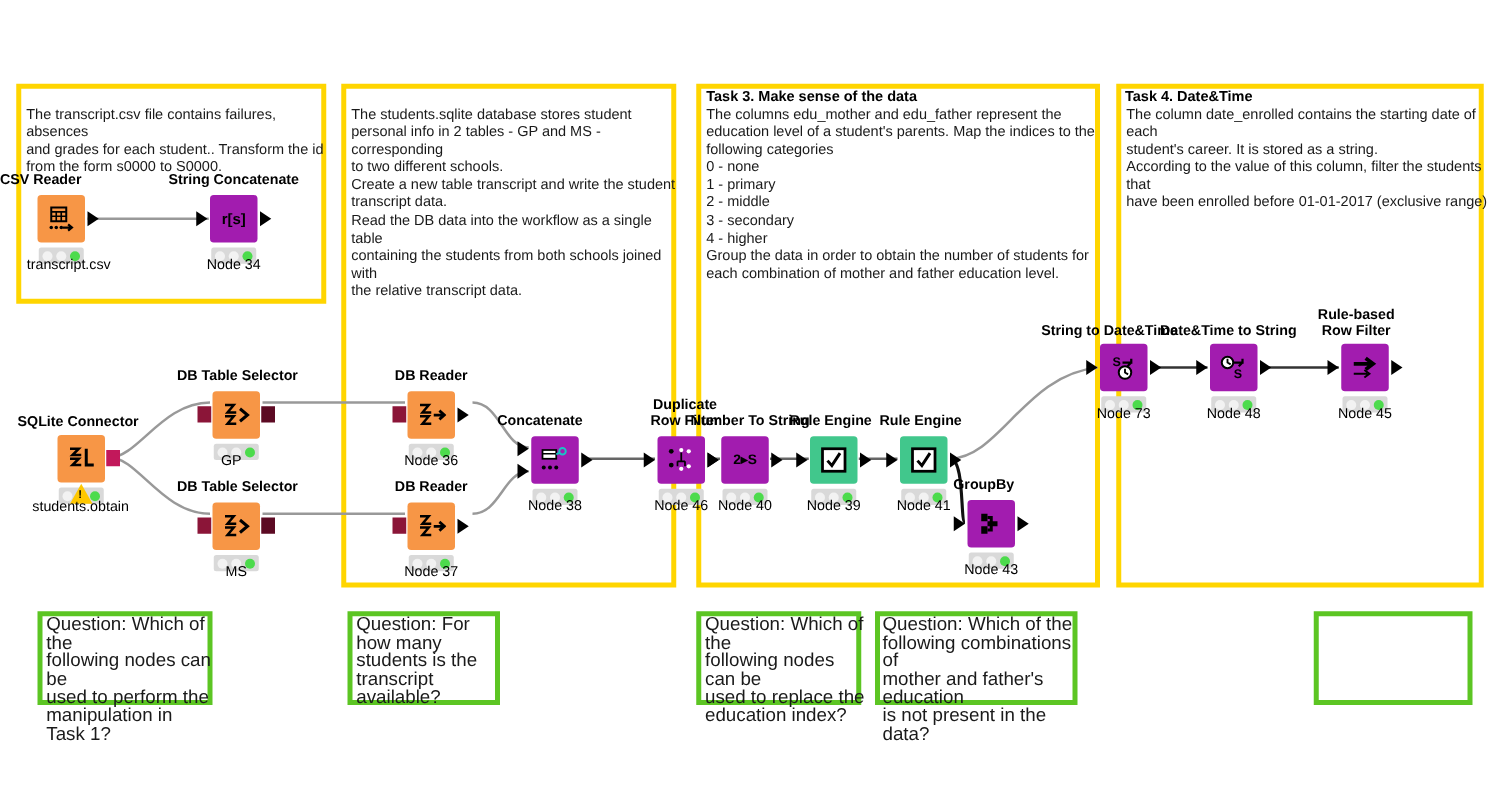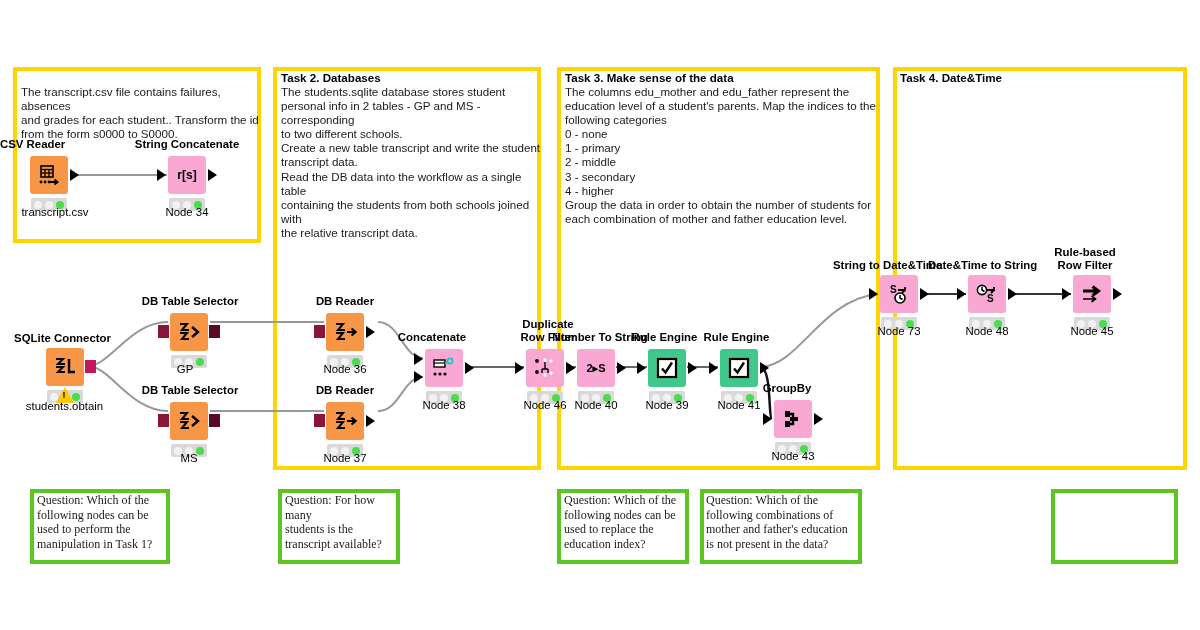--- a/index.html
+++ b/index.html
@@ -37,46 +37,45 @@
   }
 
   
   .q-box {
     position:absolute;
     border:4px solid #5CC523;
     background:#ffffff;
   }
   .q-text {
     position:absolute;
-    font-size:12px;
+    font-size:15px;
     line-height:14.6px;
     color:#1a1a1a;
     white-space:pre-wrap;
-    font-family:Liberation Serif, serif;
   }
 
   
   .node { position:absolute; }
   .node-title {
     position:absolute;
     font-size:11.4px;
     font-weight:bold;
     line-height:13px;
     color:#000;
     text-align:center;
     white-space:pre;
   }
   .node-body {
     position:absolute;
     width:38px; height:38px;
     border-radius:3px;
     display:flex; align-items:center; justify-content:center;
   }
   .node-body.orange { background:#F79646; }
-  .node-body.yellow { background:#f9a8d4; }
+  .node-body.yellow { background:#a21caf; }
   .node-body.green  { background:#41C78C; }
 
   .port {
     position:absolute;
     width:0; height:0;
     border-style:solid;
   }
   .port.in {
     border-width:6px 0 6px 9px;
     border-color:transparent transparent transparent #000;
@@ -143,21 +142,20 @@
 <body>
 
 <div id="canvas">
 
   <div class="task-box" style="left:13px; top:67px; width:248px; height:176px;"></div>
   <div class="task-text" style="left:21px; top:85px; width:238px;">The transcript.csv file contains failures, absences
 and grades for each student.. Transform the id
 from the form s0000 to S0000.</div>
 
   <div class="task-box" style="left:273px; top:67px; width:268px; height:403px;"></div>
-  <div class="task-title" style="left:281px; top:71px; width:258px;">Task 2. Databases</div>
   <div class="task-text" style="left:281px; top:85px; width:262px;">The students.sqlite database stores student
 personal info in 2 tables - GP and MS - corresponding
 to two different schools.
 Create a new table transcript and write the student
 transcript data.
 Read the DB data into the workflow as a single table
 containing the students from both schools joined with
 the relative transcript data.</div>
 
   <div class="task-box" style="left:557px; top:67px; width:323px; height:403px;"></div>
@@ -168,20 +166,24 @@
 0 - none
 1 - primary
 2 - middle
 3 - secondary
 4 - higher
 Group the data in order to obtain the number of students for
 each combination of mother and father education level.</div>
 
   <div class="task-box" style="left:893px; top:67px; width:294px; height:403px;"></div>
   <div class="task-title" style="left:900px; top:71px; width:284px;">Task 4. Date&amp;Time</div>
+  <div class="task-text" style="left:901px; top:85px; width:290px;">The column date_enrolled contains the starting date of each
+student's career. It is stored as a string.
+According to the value of this column, filter the students that
+have been enrolled before 01-01-2017 (exclusive range)</div>
 
   <svg width="1200" height="630" style="position:absolute;left:0;top:0;pointer-events:none;">
 
     <line x1="70" y1="175" x2="167" y2="175" stroke="#999" stroke-width="2"></line>
 
     <path d="M 88,366 C 110,366 130,322 168,322" stroke="#999" stroke-width="2" fill="none"></path>
 
     <path d="M 88,366 C 110,366 130,411 168,411" stroke="#999" stroke-width="2" fill="none"></path>
 
     <line x1="210" y1="322" x2="324" y2="322" stroke="#999" stroke-width="2"></line>

